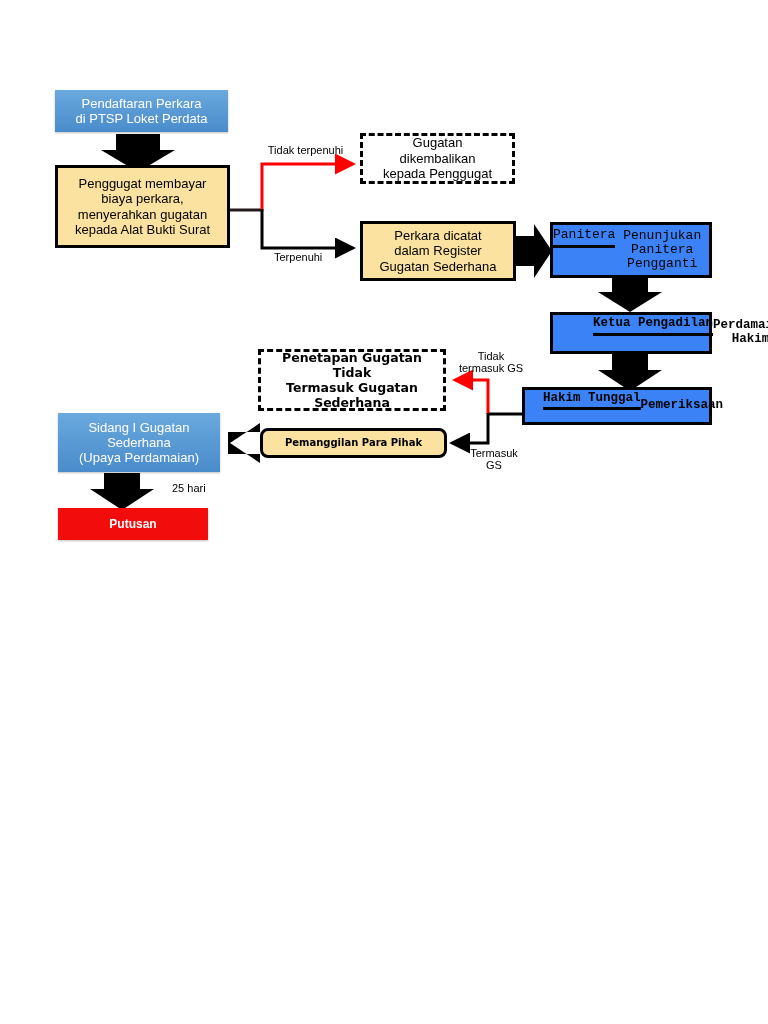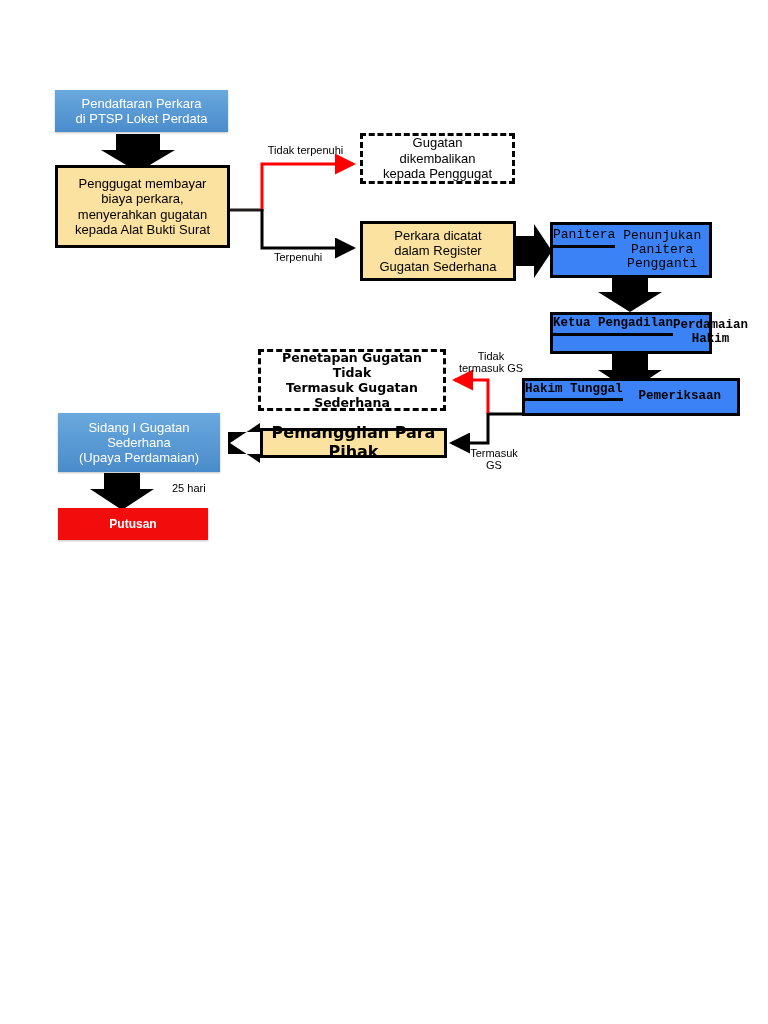--- a/index.html
+++ b/index.html
@@ -171,36 +171,36 @@
   <div class="node yellow-box" style="left: 360px; top: 221px; width: 156px; height: 60px; font-size: 13px; white-space: pre-line;">Perkara dicatat
 dalam Register
 Gugatan Sederhana</div>
 
   <div class="split-box" style="left:550px; top:222px; width:162px; height:56px;">
     <div class="sb-top" style="height:20px; font-size:13px;">Panitera</div>
     <div class="sb-bot" style="font-size: 13px; white-space: pre-line;">Penunjukan Panitera
 Pengganti</div>
   </div>
 
-  <div class="split-box" style="left:550px; top:312px; width:162px; height:42px;">
+  <div class="split-box" style="left:550px; top:312px; width:162px; height:42px;padding-left:40px;">
     <div class="sb-top" style="height:18px; font-size:12.5px; font-weight:bold;">Ketua Pengadilan</div>
     <div class="sb-bot" style="font-size:12.5px; font-weight:bold;">Perdamaian Hakim</div>
   </div>
 
-  <div class="split-box" style="left:522px; top:378px; width:218px; height:38px;">
+  <div class="split-box" style="left:522px; top:387px; width:190px; height:38px;padding-left:18px;">
     <div class="sb-top" style="height:17px; font-size:12.5px; font-weight:bold;">Hakim Tunggal</div>
     <div class="sb-bot" style="font-size:12.5px; font-weight:bold;">Pemeriksaan</div>
   </div>
 
   <div class="dashed-box" style="left: 258px; top: 349px; width: 188px; height: 62px; font-size: 12.5px; font-weight: bold; font-family: &quot;DejaVu Sans&quot;, sans-serif; white-space: pre-line;">Penetapan Gugatan Tidak
 Termasuk Gugatan
 Sederhana</div>
 
-  <div class="node yellow-box" style="left:260px; top:428px; width:187px; height:30px; font-size:16px; font-weight:bold;
-              font-family:'DejaVu Sans', sans-serif;">Pemanggilan Para Pihak</div>
+  <div class="node yellow-box" style="left:260px; top:428px; width:187px; height:30px; font-size:10px; font-weight:bold;
+              font-family:'DejaVu Sans', sans-serif;border-radius:8px;">Pemanggilan Para Pihak</div>
 
   <div class="node blue-box" style="left: 58px; top: 413px; width: 162px; height: 59px; font-size: 13px; white-space: pre-line;">Sidang I Gugatan
 Sederhana
 (Upaya Perdamaian)</div>
 
   <div class="node red-box" style="left:58px; top:508px; width:150px; height:32px; font-size:12px;">Putusan</div>
 
   <div class="edge-label" style="left:258px; top:144px; width:95px;">Tidak terpenuhi</div>
 
   <div class="edge-label" style="left:274px; top:251px; width:75px; text-align:left;">Terpenuhi</div>

